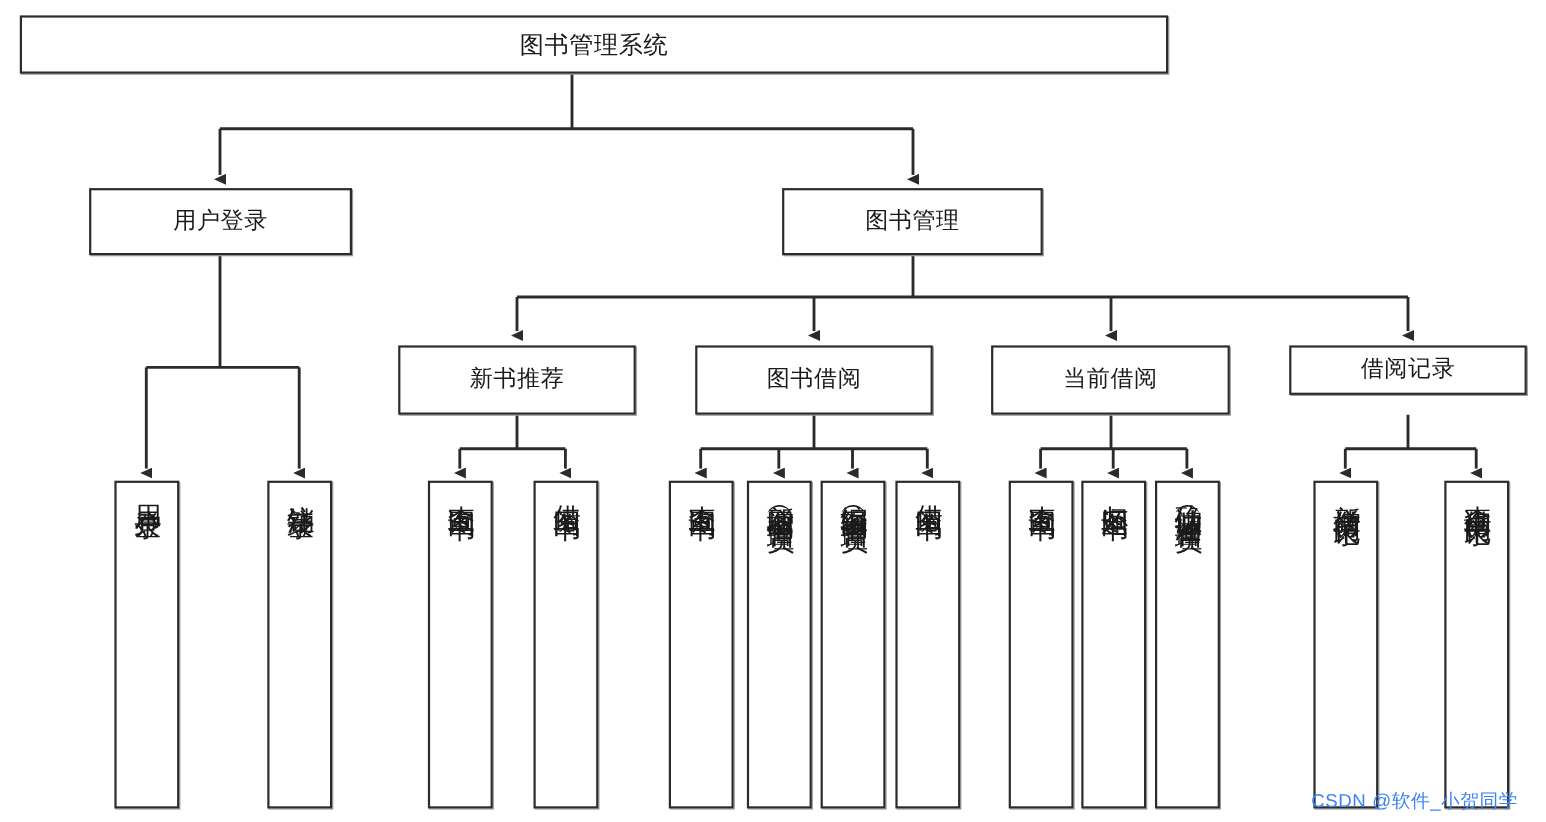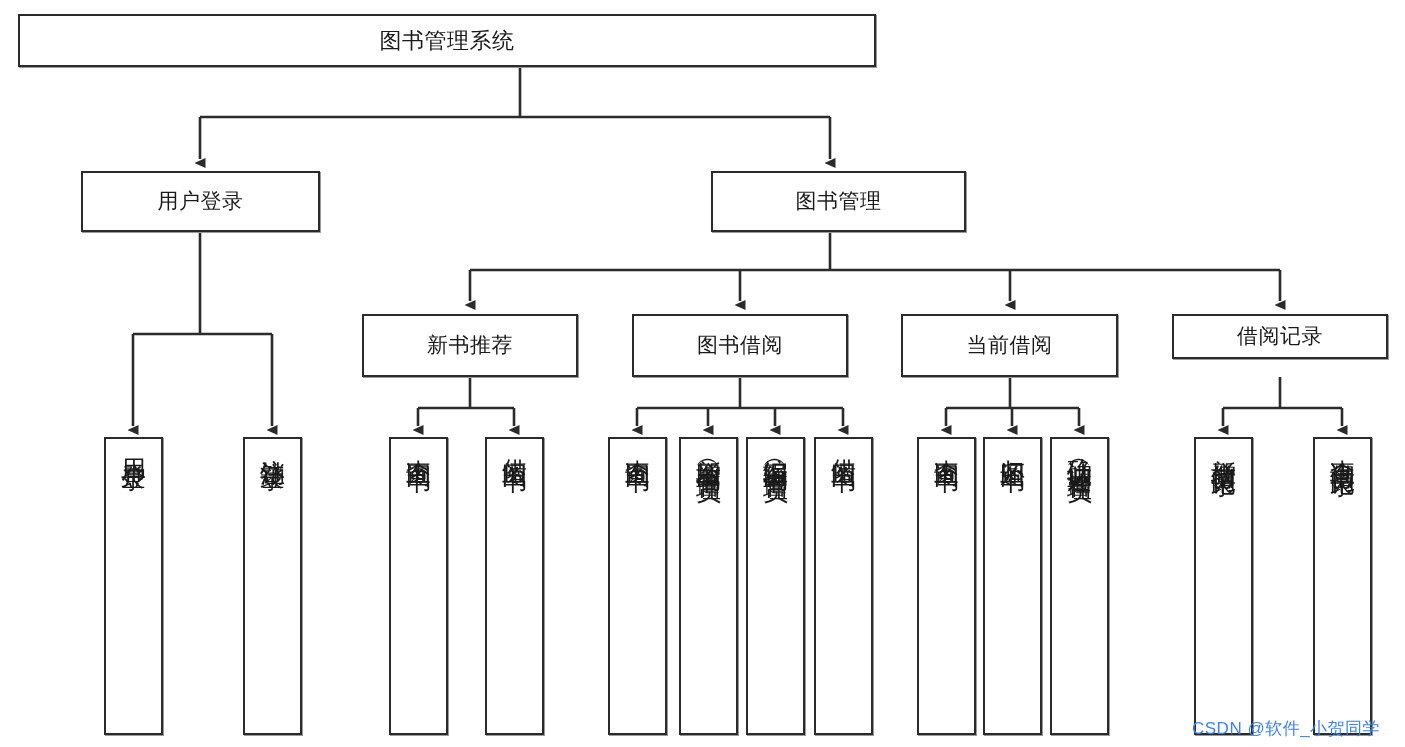--- a/index.html
+++ b/index.html
@@ -119,28 +119,28 @@
       <path d="M1012,408 L1012,426" marker-end="url(#arrow)"></path>
       <path d="M1079,408 L1079,426" marker-end="url(#arrow)"></path>
 
       <path d="M1280,377 L1280,408"></path>
       <path d="M1223,408 L1342,408"></path>
       <path d="M1223,408 L1223,426" marker-end="url(#arrow)"></path>
       <path d="M1342,408 L1342,426" marker-end="url(#arrow)"></path>
     </g>
   </svg>
 
-  <div class="node h root" style="left:18px; top:14px; width:858px; height:53px;">
+  <div class="node h root" style="left:18px; top:14px; width:1044px; height:53px;">
     <span class="lbl">图书管理系统</span>
   </div>
 
   <div class="node h" style="left:81px; top:171px; width:239px; height:61px;">
     <span class="lbl">用户登录</span>
   </div>
-  <div class="node h" style="left:711px; top:171px; width:255px; height:61px;">
+  <div class="node h" style="left:711px; top:171px; width:237px; height:61px;">
     <span class="lbl">图书管理</span>
   </div>
 
   <div class="node h" style="left:362px; top:314px; width:216px; height:63px;">
     <span class="lbl">新书推荐</span>
   </div>
   <div class="node h" style="left:632px; top:314px; width:216px; height:63px;">
     <span class="lbl">图书借阅</span>
   </div>
   <div class="node h" style="left:901px; top:314px; width:217px; height:63px;">

